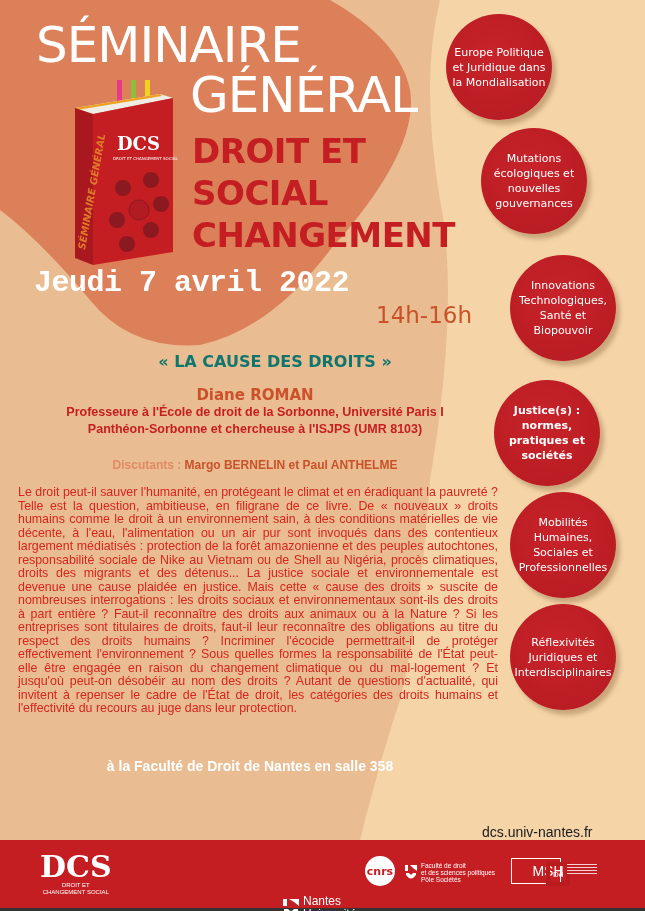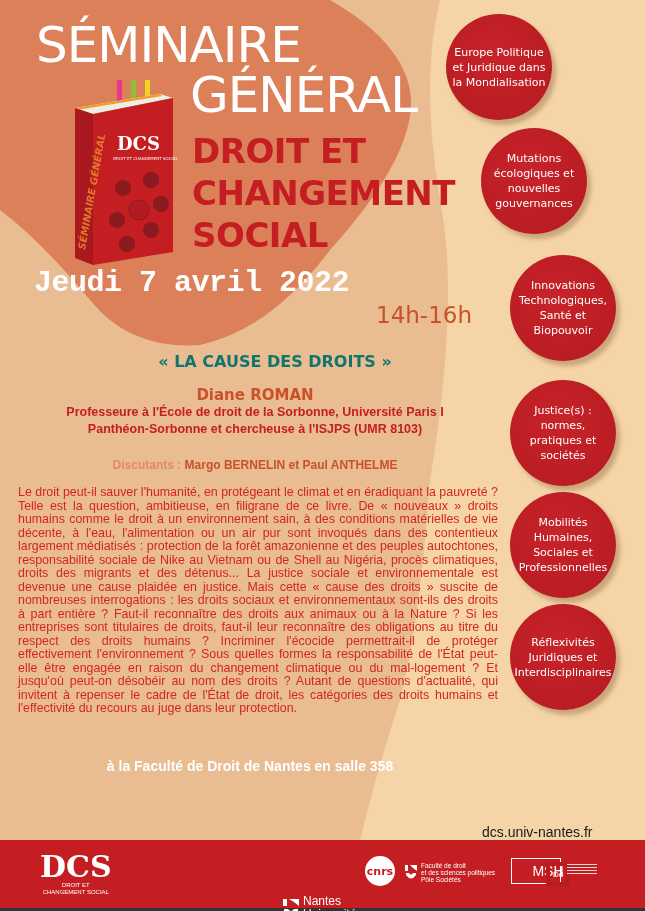--- a/index.html
+++ b/index.html
@@ -56,22 +56,22 @@
   <circle cx="62" cy="140" r="8" fill="#8A1A20"></circle>
   <circle cx="96" cy="150" r="8" fill="#8A1A20"></circle>
   <circle cx="72" cy="164" r="8" fill="#8A1A20"></circle>
   <circle cx="84" cy="130" r="10" fill="#B01C22" stroke="#8A1A20" stroke-width="1"></circle>
 </svg>
 
 <div class="abs title1">SÉMINAIRE</div>
 <div class="abs title2">GÉNÉRAL</div>
 <div class="abs subtitle">
   <div>DROIT ET</div>
+  <div>SOCIAL</div>
   <div>CHANGEMENT</div>
-  <div>SOCIAL</div>
 </div>
 
 <div class="abs date">Jeudi 7 avril 2022</div>
 <div class="abs time">14h-16h</div>
 <div class="abs topic">« LA CAUSE DES DROITS »</div>
 <div class="abs speaker">Diane ROMAN</div>
 <div class="abs affil">
   <div>Professeure à l'École de droit de la Sorbonne, Université Paris I</div>
   <div>Panthéon-Sorbonne et chercheuse à l'ISJPS (UMR 8103)</div>
 </div>
@@ -89,21 +89,21 @@
 
 <div class="circle" style="left:446px;top:14px;">
     <span>Europe Politique et Juridique dans la Mondialisation</span>
   </div>
 <div class="circle" style="left:481px;top:128px;">
     <span>Mutations écologiques et nouvelles gouvernances</span>
   </div>
 <div class="circle" style="left:510px;top:255px;">
     <span>Innovations Technologiques, Santé et Biopouvoir</span>
   </div>
-<div class="circle" style="left:510px;top:380px;">
+<div class="circle" style="left:494px;top:380px;font-weight:bold;">
     <span>Justice(s) : normes, pratiques et sociétés</span>
   </div>
 <div class="circle" style="left:510px;top:492px;">
     <span>Mobilités Humaines, Sociales et Professionnelles</span>
   </div>
 <div class="circle" style="left:510px;top:604px;">
     <span>Réflexivités Juridiques et Interdisciplinaires</span>
   </div>
 
 <div class="abs footer"></div>

